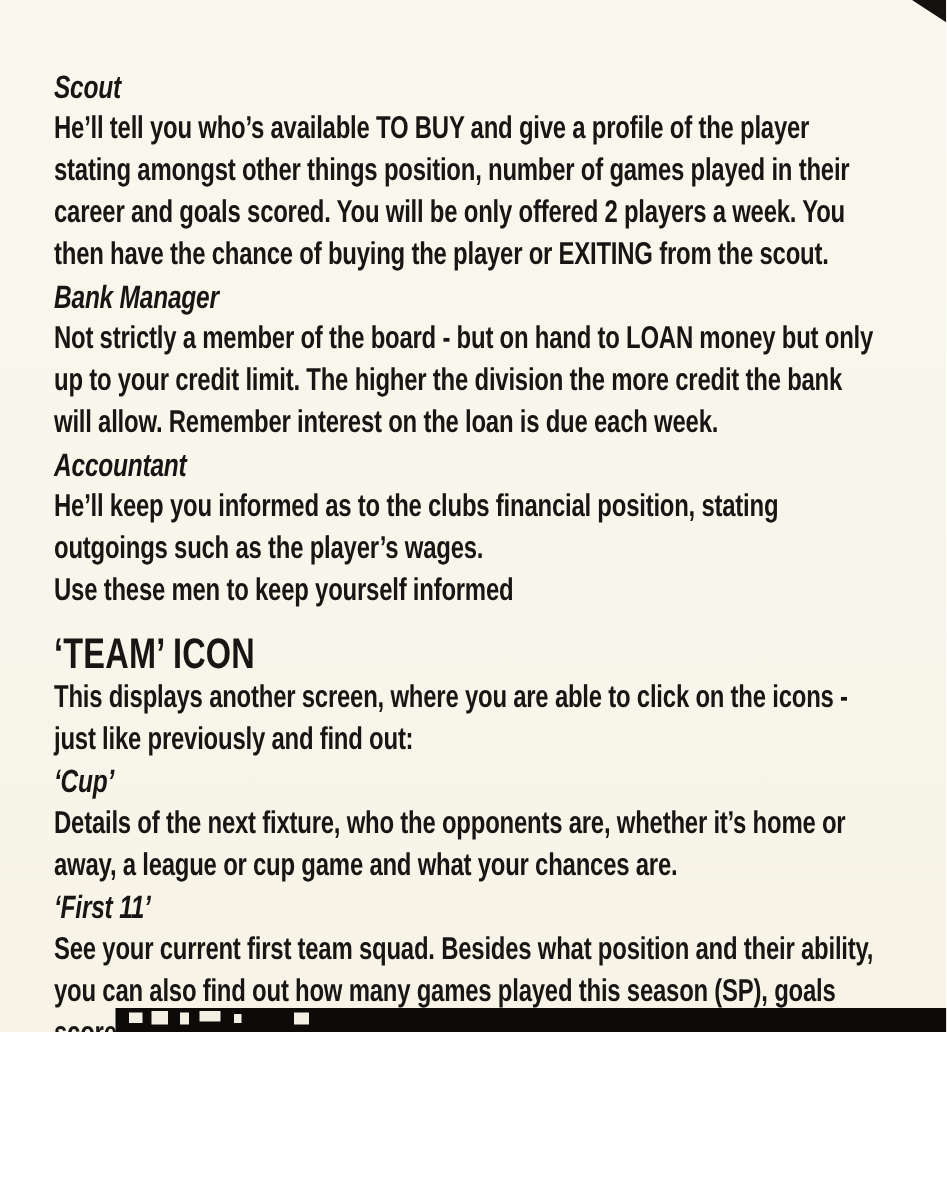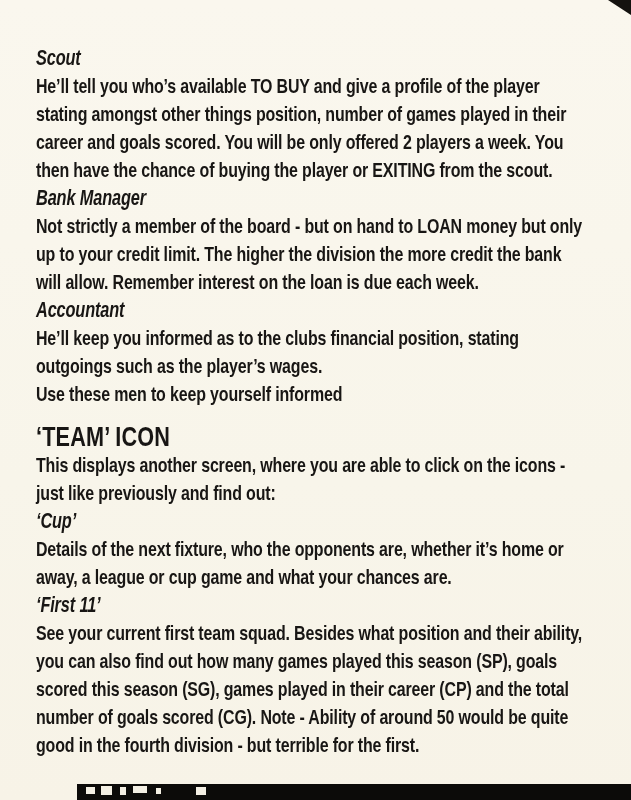--- a/index.html
+++ b/index.html
@@ -3,21 +3,21 @@
 <meta charset="utf-8">
 <style>
   html, body { margin: 0; padding: 0; }
   body {
     width: 631px; height: 800px;
     font-family: "Liberation Sans", sans-serif;
     overflow: hidden;
   }
   .page {
     position: relative;
-    width: 631px; height: 800px;
+    width: 631px; height: 688px;
     background: linear-gradient(180deg, #faf7ee 0%, #f8f5ea 60%, #f7f3e7 100%);
     overflow: hidden;
   }
   .content {
     position: absolute;
     left: 36px; top: 44px;
     width: 580px;
   }
   .txt {
     transform: scaleX(0.76);

